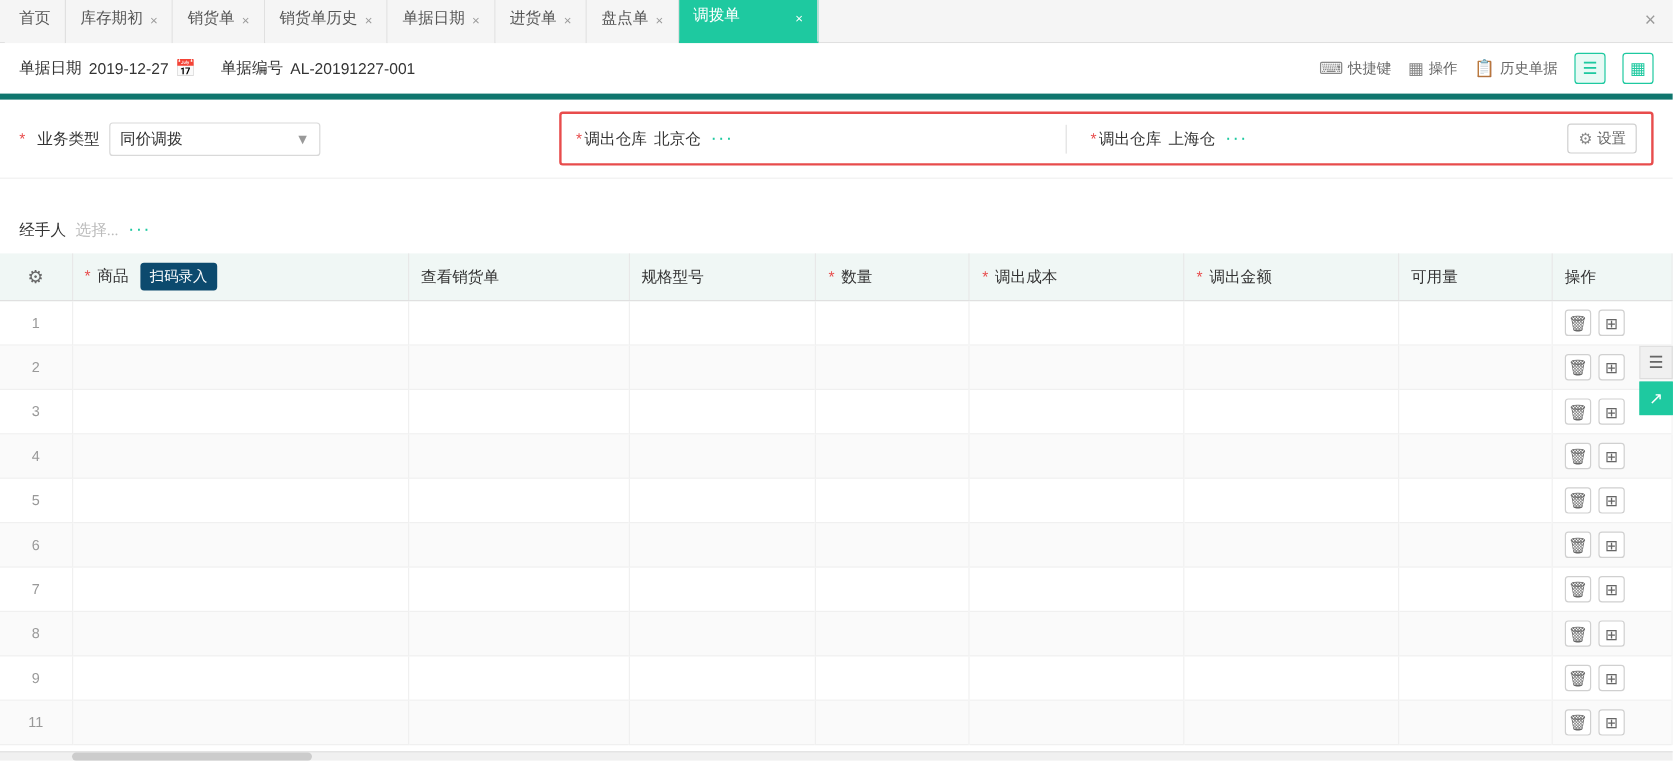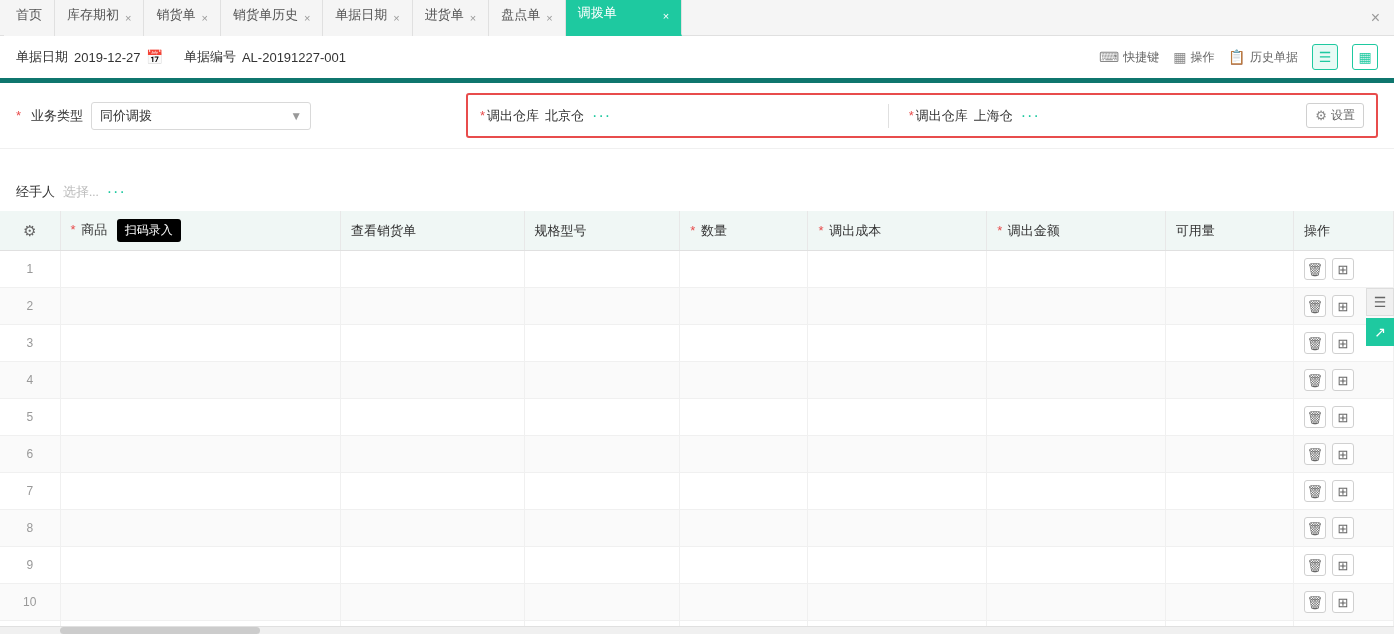--- a/index.html
+++ b/index.html
@@ -179,21 +179,21 @@
       letter-spacing: 1px;
     }
 
     
     .business-type-select {
       display: flex;
       align-items: center;
       border: 1px solid #d9d9d9;
       border-radius: 3px;
       padding: 4px 8px;
-      width: 220px;
+      width: 176px;
       cursor: pointer;
       background: #fff;
       justify-content: space-between;
     }
     .business-type-select .value { color: #333; }
     .business-type-select .arrow { color: #999; font-size: 12px; }
 
     
     .table-wrapper {
       overflow-x: auto;
@@ -260,21 +260,21 @@
       width: 44px;
     }
     .gear-th-icon {
       color: #666;
       cursor: pointer;
       font-size: 15px;
     }
 
     
     .scan-btn {
-      background: #000000;
+      background: #0c4a6e;
       color: #fff;
       border: none;
       border-radius: 3px;
       padding: 3px 8px;
       font-size: 12px;
       cursor: pointer;
       margin-left: 6px;
     }
 
     
@@ -606,36 +606,20 @@
             <td></td>
             <td></td>
             <td></td>
             <td>
               <div class="op-cell">
                 <span class="op-btn">🗑</span>
                 <span class="op-btn">⊞</span>
               </div>
             </td>
           </tr>
-          <tr>
-            <td>10</td>
-            <td></td>
-            <td></td>
-            <td></td>
-            <td></td>
-            <td></td>
-            <td></td>
-            <td></td>
-            <td>
-              <div class="op-cell">
-                <span class="op-btn">🗑</span>
-                <span class="op-btn">⊞</span>
-              </div>
-            </td>
-          </tr>
           <tr class="">
             <td>11</td>
             <td></td>
             <td></td>
             <td></td>
             <td></td>
             <td></td>
             <td></td>
             <td></td>
             <td>

